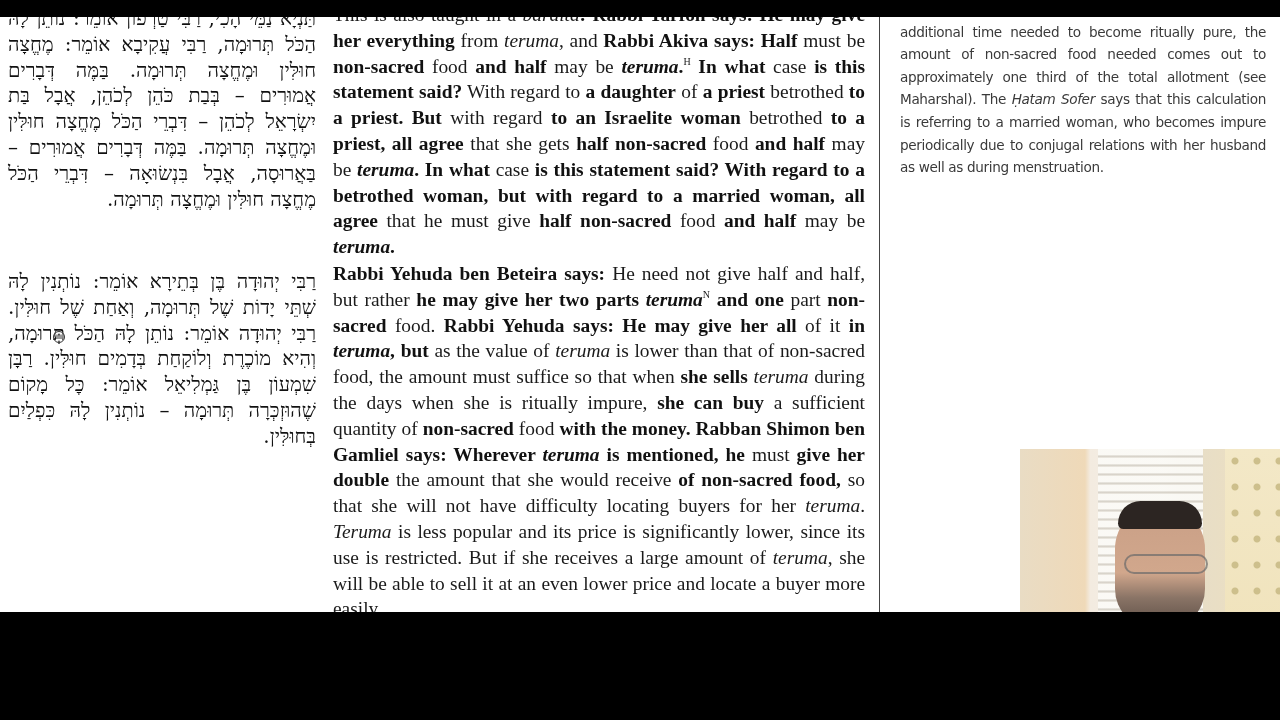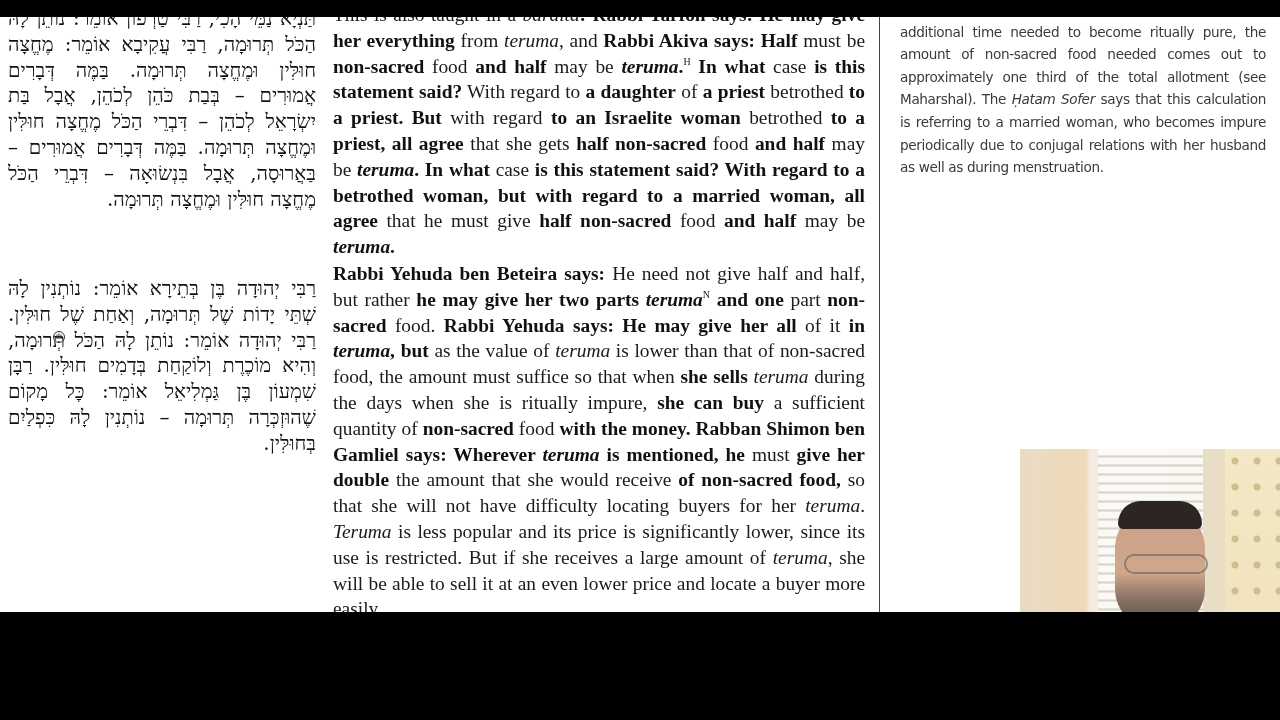--- a/index.html
+++ b/index.html
@@ -5,21 +5,21 @@
     * { box-sizing: border-box; margin: 0; padding: 0; }
     html, body { width: 1280px; height: 720px; overflow: hidden; background: #000; }
     .screen { position: relative; width: 1280px; height: 612px; background: #fff; overflow: hidden; }
     .bar-top { position: absolute; left: 0; top: 0; width: 1280px; height: 17px; background: #000; z-index: 5; }
     .bar-bottom { position: absolute; left: 0; top: 704px; width: 1280px; height: 16px; background: #000; z-index: 5; }
 
     .hebrew-col { position: absolute; left: 8px; width: 308px; direction: rtl; text-align: justify;
       font-family: "DejaVu Serif", serif; font-size: 20px; line-height: 25.8px; color: #111; }
     .hebrew-col p { text-align-last: right; }
     .heb-1 { top: 6px; }
-    .heb-2 { top: 276px; }
+    .heb-2 { top: 269px; }
 
     .eng-col { position: absolute; left: 333px; width: 532px; font-family: "Liberation Serif", serif;
       font-size: 19.4px; line-height: 25.8px; color: #1a1a1a; text-align: justify; }
     .eng-col b { font-weight: bold; color: #111; }
     .eng-col sup { font-size: 10px; vertical-align: 8px; line-height: 0; }
     .eng-1 { top: 2px; }
     .eng-2 { top: 261px; }
 
     .divider { position: absolute; left: 879px; top: 17px; width: 1px; height: 687px; background: #444; }
 

